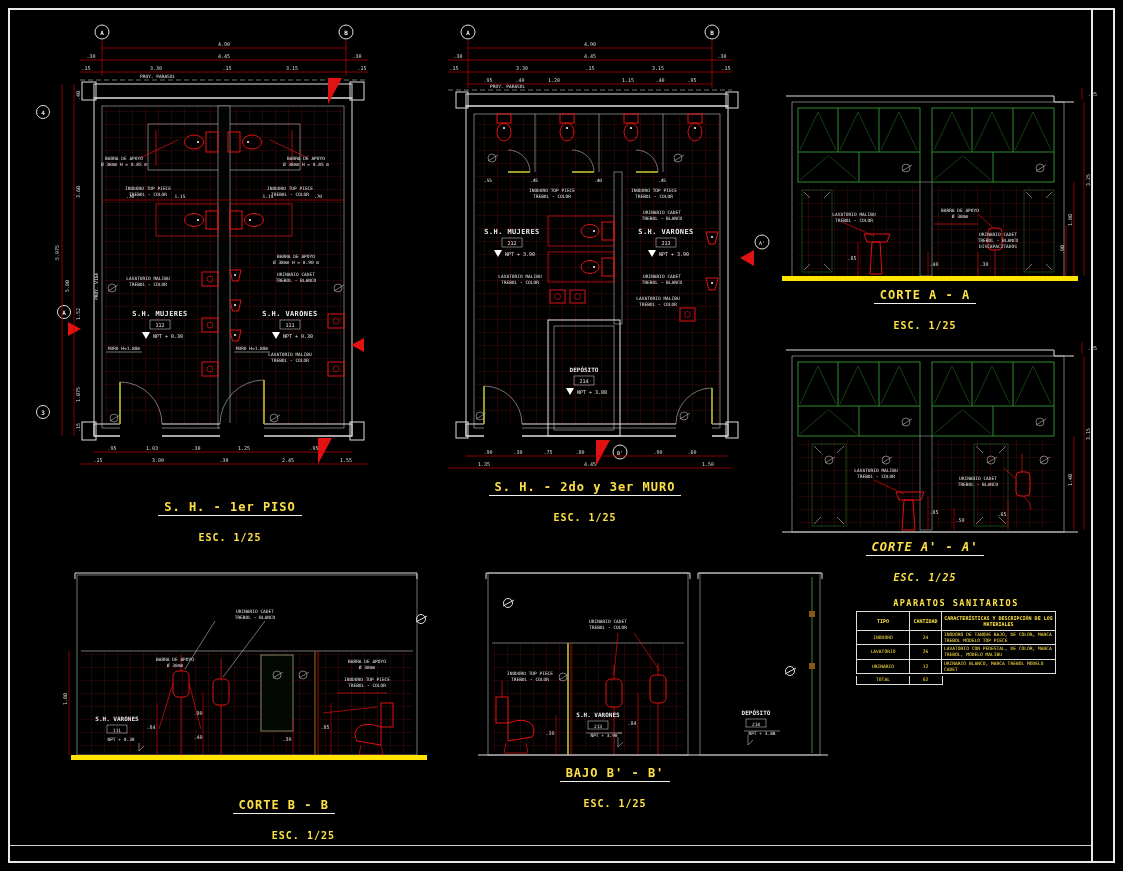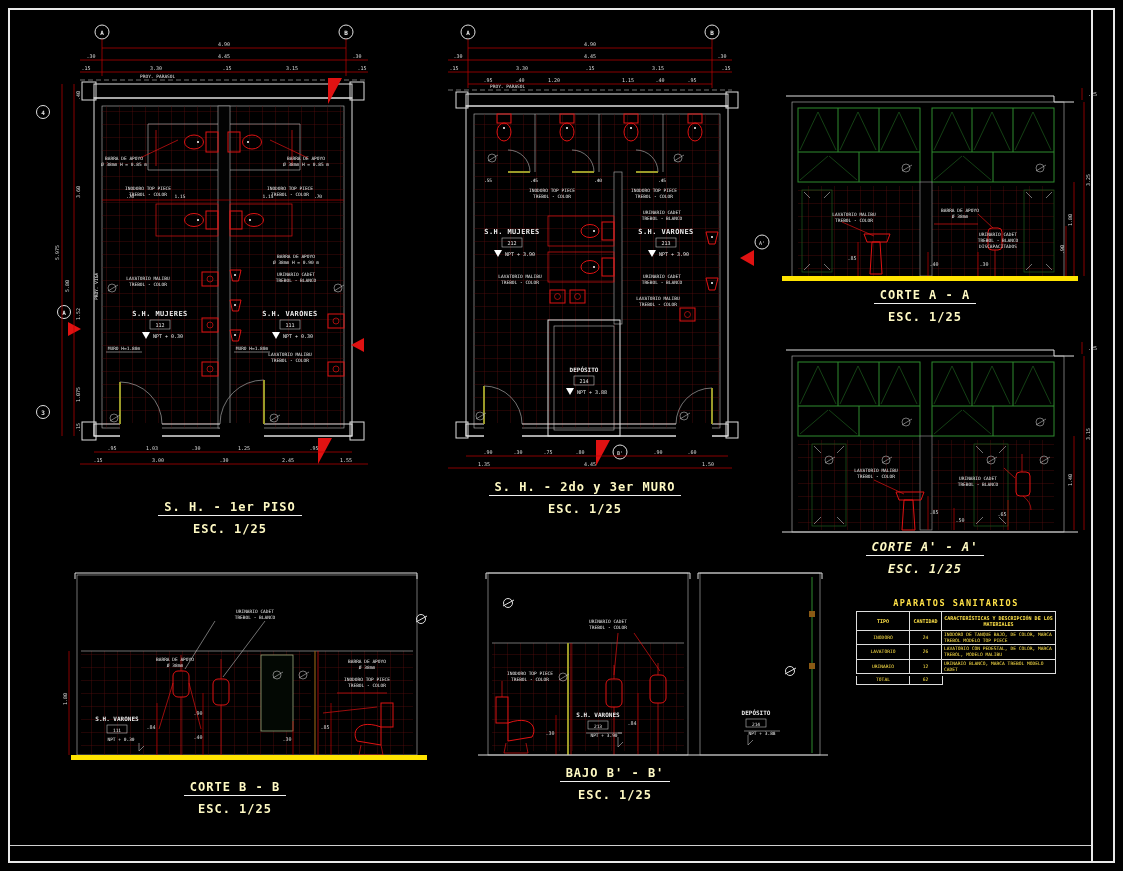--- a/index.html
+++ b/index.html
@@ -17,24 +17,24 @@
   .sw{stroke:#dfdfdf;fill:none;stroke-width:1;}
   .swt{stroke:#bdbdbd;fill:none;stroke-width:.6;}
   .sr{stroke:#e01212;fill:none;stroke-width:1;}
   .srt{stroke:#e01212;fill:none;stroke-width:.7;}
   .diml{stroke:#c40000;fill:none;stroke-width:.7;}
   .sg{stroke:#2e8b2e;fill:none;stroke-width:1;}
   .sgd{stroke:#1d5c1d;fill:none;stroke-width:.7;}
   .so{stroke:#9a9a28;fill:none;stroke-width:2;}
   .fr{fill:#e01212;stroke:none;}
   .tanl{stroke:#8a5a14;fill:none;stroke-width:1.2;}
-  .title-block{position:absolute;text-align:center;color:#fef9c3;}
+  .title-block{position:absolute;text-align:center;color:#fde047;}
   .title-block .tl{font-size:12px;font-weight:bold;letter-spacing:1px;
      border-bottom:1.5px solid #f0f0f0;display:inline-block;padding:0 6px 1px 6px;}
-  .title-block .sc{font-size:12px;font-weight:bold;letter-spacing:1px;margin-top:6px;}
+  .title-block .sc{font-size:10px;font-weight:bold;letter-spacing:1px;margin-top:16px;}
   
   .san{position:absolute;left:856px;top:598px;width:200px;color:#fde047;}
   .san .cap{font-size:8.5px;font-weight:bold;letter-spacing:1.5px;text-align:center;margin-bottom:3px;}
   .san .grid{border:1px solid #ddd;}
   .san .row{display:grid;grid-template-columns:52px 32px 1fr;border-top:1px solid #ddd;}
   .san .row:first-child{border-top:none;}
   .san .cell{border-left:1px solid #ddd;padding:1px 2px;font-size:4.6px;line-height:1.25;
              display:flex;align-items:center;justify-content:center;text-align:center;}
   .san .cell:first-child{border-left:none;}
   .san .desc{justify-content:flex-start;text-align:left;}
@@ -831,21 +831,21 @@
     <div class="sc">ESC. 1/25</div>
   </div>
   <div class="title-block" style="left:825px;top:284px;width:200px;">
     <div class="tl">CORTE   A - A</div><br>
     <div class="sc">ESC. 1/25</div>
   </div>
   <div class="title-block" style="left:825px;top:536px;width:200px;font-style:italic;">
     <div class="tl">CORTE   A' - A'</div><br>
     <div class="sc">ESC. 1/25</div>
   </div>
-  <div class="title-block" style="left:135px;top:776px;width:200px;">
+  <div class="title-block" style="left:135px;top:794px;width:200px;text-align:right;">
     <div class="tl">CORTE   B - B</div><br>
     <div class="sc">ESC. 1/25</div>
   </div>
   <div class="title-block" style="left:515px;top:762px;width:200px;">
     <div class="tl">BAJO   B' - B'</div><br>
     <div class="sc">ESC. 1/25</div>
   </div>
 
   <div class="san">
     <div class="cap">APARATOS SANITARIOS</div>

